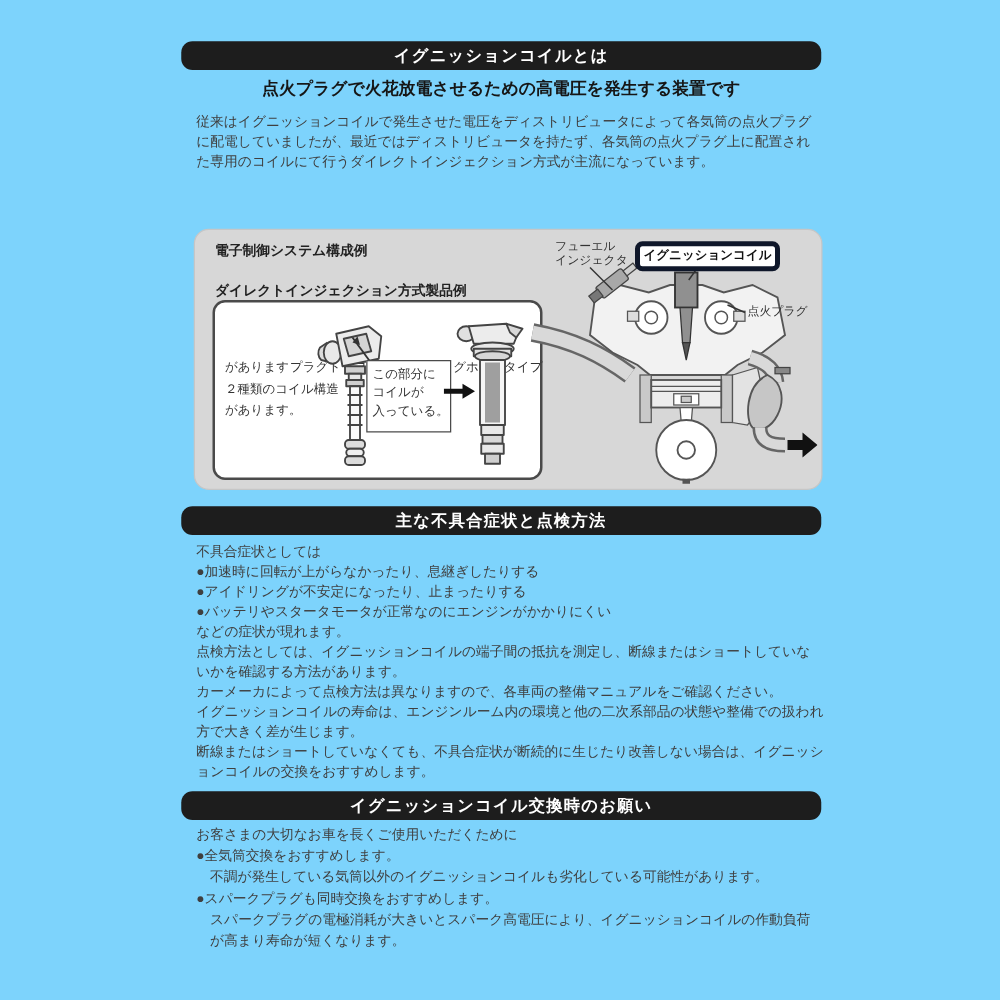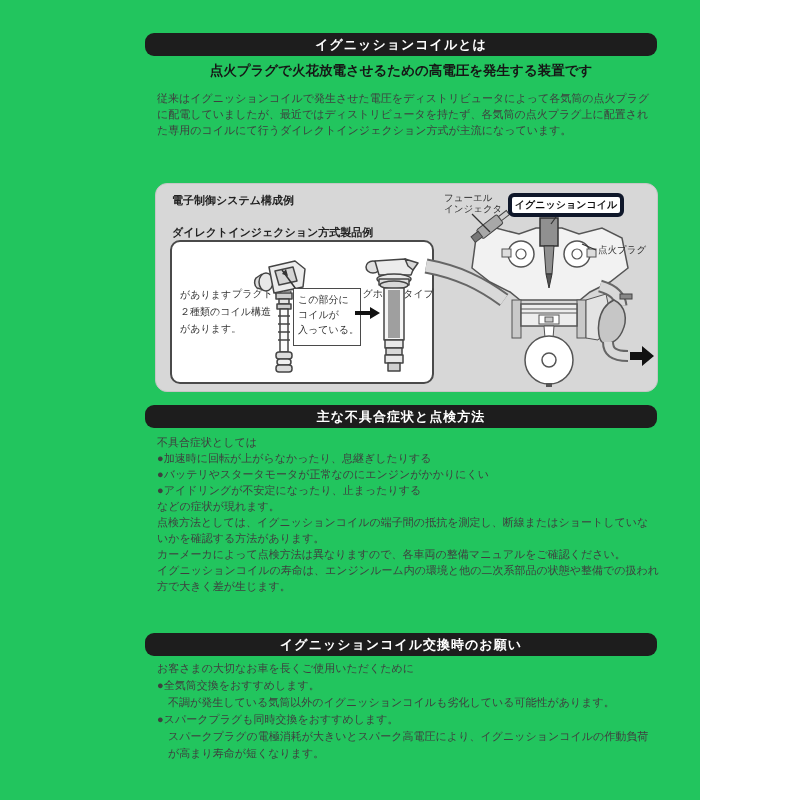--- a/index.html
+++ b/index.html
@@ -1,16 +1,16 @@
 <!DOCTYPE html>
 <html lang="ja"><head>
 <meta charset="utf-8">
 <style>
   html,body{margin:0;padding:0;background:#ffffff;}
-  .doc{position:relative;width:700px;height:800px;background:#22c55e;overflow:hidden;
+  .doc{position:relative;width:800px;height:800px;background:#7dd3fc;overflow:hidden;
        font-family:"Liberation Sans","DejaVu Sans",sans-serif;color:#3f3f3f;}
   .abs{position:absolute;}
   .hbar{position:absolute;left:145px;width:512px;height:23px;background:#1d1d1d;border-radius:9px;
         color:#ffffff;font-weight:bold;font-size:13px;line-height:23px;text-align:center;letter-spacing:1px;}
   .subtitle{position:absolute;left:145px;top:62px;width:512px;text-align:center;
             font-size:13.5px;font-weight:bold;color:#161616;}
   .bodytext{font-size:11px;line-height:16px;color:#3f3f3f;}
   .sec-block{position:absolute;left:157px;width:502px;}
   .panel{position:absolute;left:155px;top:183px;width:501px;height:207px;background:#d7d7d7;
          border:1px solid #c6c6c6;border-radius:12px;}
@@ -162,26 +162,27 @@
     <div class="small-label" style="left:442px;top:60px;">点火プラグ</div>
   </div>
 
   <div class="hbar" style="top:405px;">
     <span>主な不具合症状と点検方法</span>
   </div>
 
   <div class="sec-block bodytext" style="top:434px;">
     <div class="s2line">不具合症状としては</div>
     <div class="s2line">●加速時に回転が上がらなかったり、息継ぎしたりする</div>
+    <div class="s2line">●アイドリングが不安定になったり、止まったりする</div>
     <div class="s2line">●バッテリやスタータモータが正常なのにエンジンがかかりにくい</div>
-    <div class="s2line">●アイドリングが不安定になったり、止まったりする</div>
     <div class="s2line">などの症状が現れます。</div>
     <div>点検方法としては、イグニッションコイルの端子間の抵抗を測定し、断線またはショートしていないかを確認する方法があります。</div>
     <div>カーメーカによって点検方法は異なりますので、各車両の整備マニュアルをご確認ください。</div>
     <div>イグニッションコイルの寿命は、エンジンルーム内の環境と他の二次系部品の状態や整備での扱われ方で大きく差が生じます。</div>
+    <div>断線またはショートしていなくても、不具合症状が断続的に生じたり改善しない場合は、イグニッションコイルの交換をおすすめします。</div>
   </div>
 
   <div class="hbar" style="top:633px;">
     <span>イグニッションコイル交換時のお願い</span>
   </div>
 
   <div class="sec-block bodytext" style="top:660px;line-height:17px;">
     <div>お客さまの大切なお車を長くご使用いただくために</div>
     <div>●全気筒交換をおすすめします。</div>
     <div class="indent">不調が発生している気筒以外のイグニッションコイルも劣化している可能性があります。</div>

